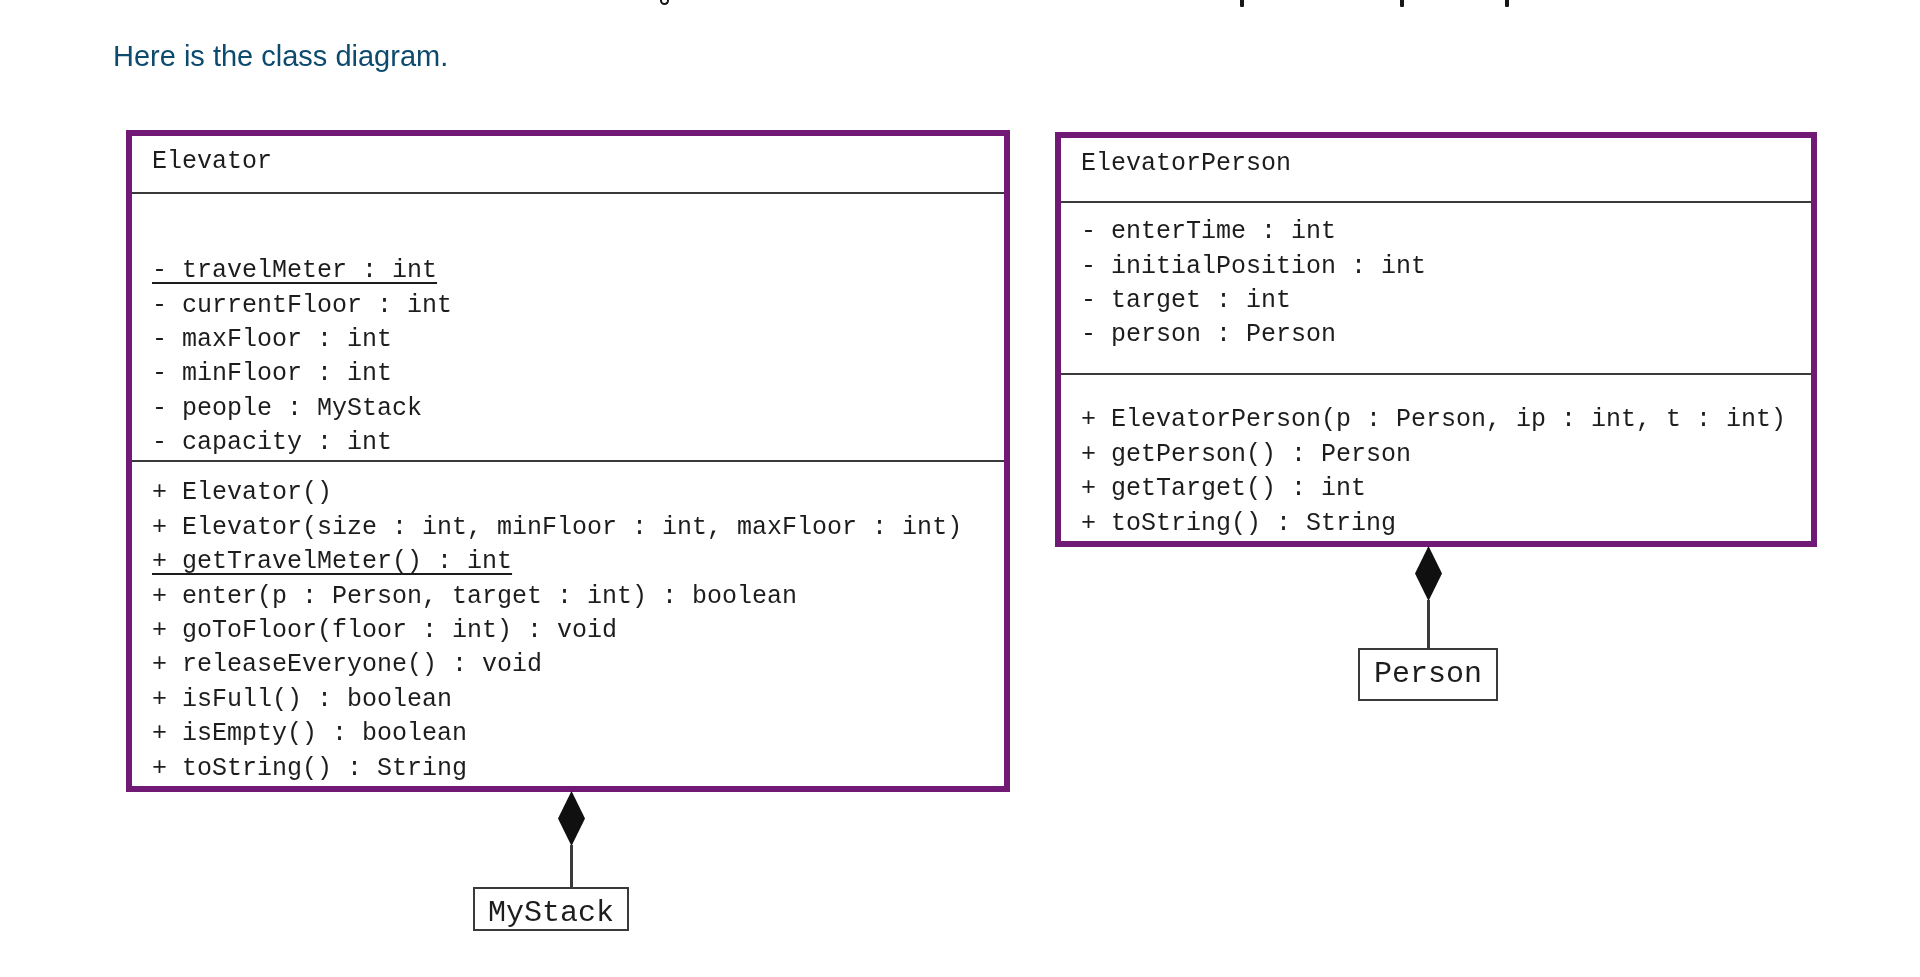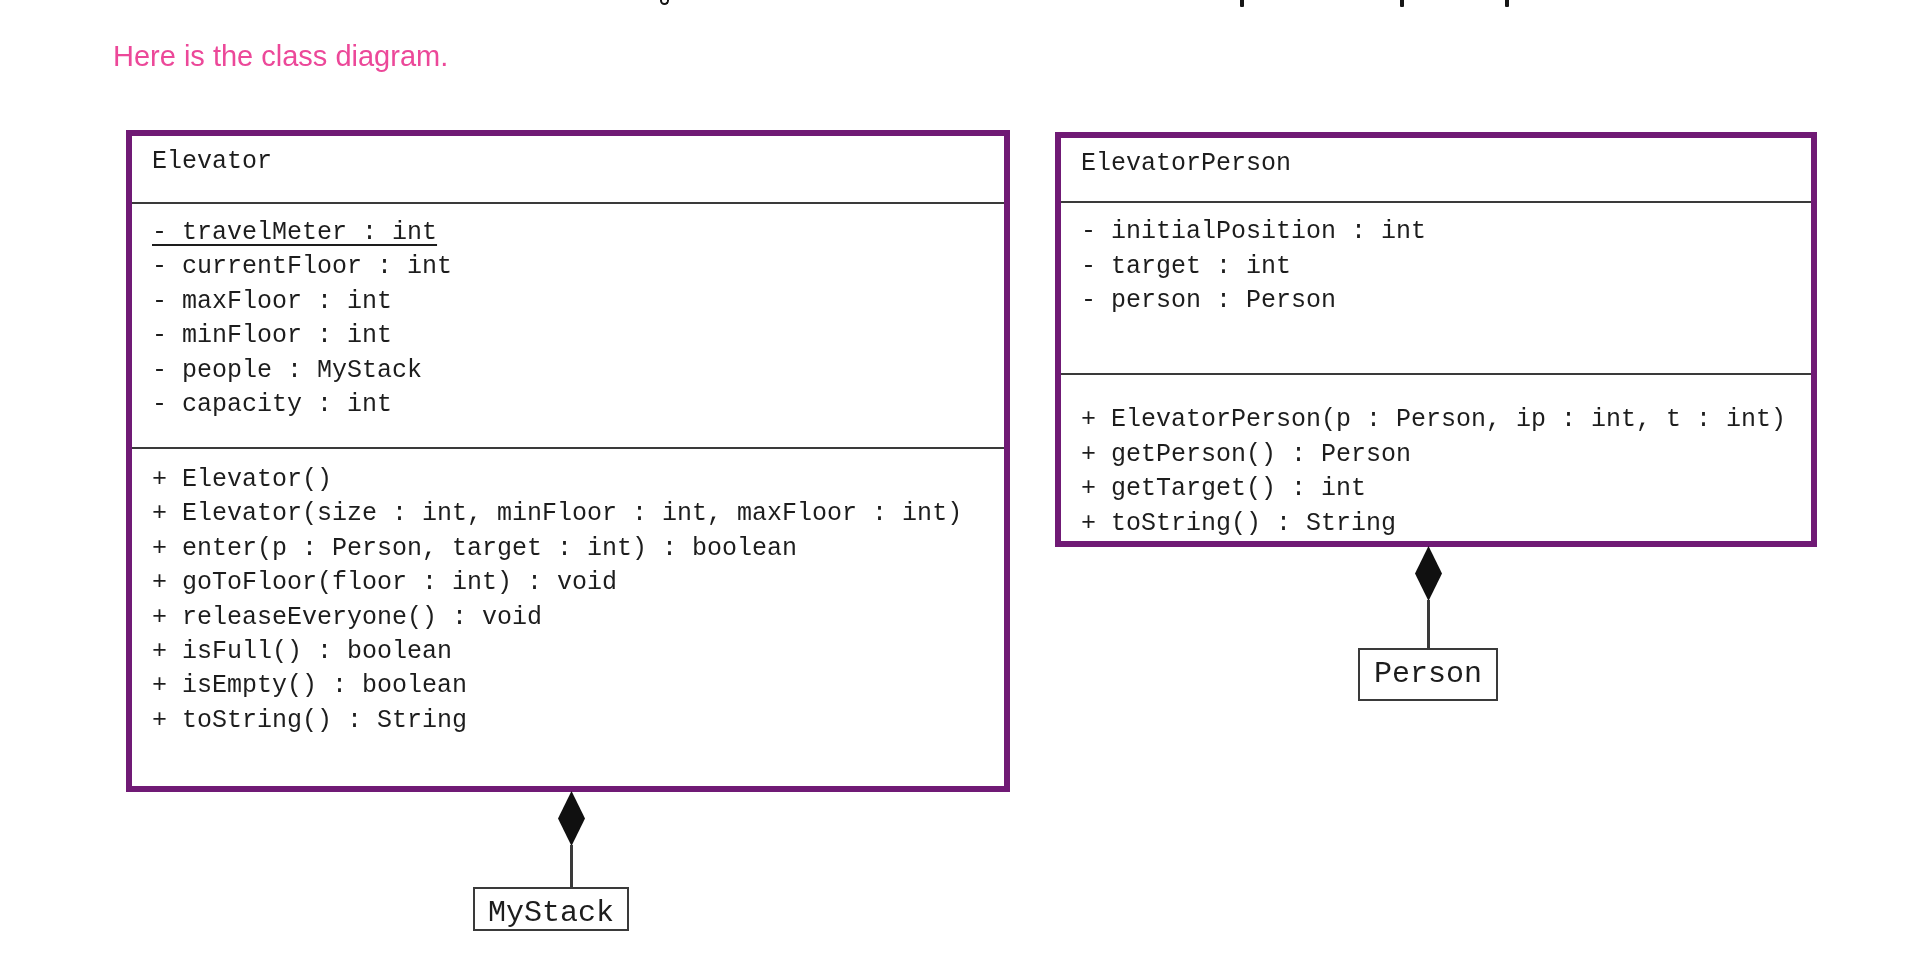--- a/index.html
+++ b/index.html
@@ -24,21 +24,21 @@
     border: 2px solid #161616; border-top: none;
     border-radius: 0 0 5px 5px;
   }
   .frag-stem { width: 4px; height: 7px; border-radius: 0 0 1px 1px; }
 
   .intro {
     position: absolute;
     left: 113px; top: 38px;
     font-family: "Liberation Sans", sans-serif;
     font-size: 29px; line-height: 36px;
-    color: #ec4899;
+    color: #0c4a6e;
     white-space: pre;
   }
 
   
   .class-box {
     position: absolute;
     display: flex; flex-direction: column;
     border: 6px solid #701a75;
     background: #ffffff;
   }
@@ -51,21 +51,21 @@
   .c-title {
     padding: 12px 0 0 20px;
     font-size: 25px; line-height: 28px;
     white-space: pre;
   }
   #box-elevator        .c-title { height: 68px; }
   #box-elevator-person .c-title { height: 66px; }
 
   .c-attrs   { padding: 12px 0 0 20px; }
   .c-methods { padding: 14px 0 0 20px; flex: 1; }
-  #box-elevator        .c-attrs { height: 245px; }
+  #box-elevator        .c-attrs { height: 245px; margin-top: 48px; }
   #box-elevator-person .c-attrs { height: 175px; }
   #box-elevator-person .c-methods { padding-top: 28px; }
 
   .row {
     height: 34.4px; line-height: 34.4px;
     font-size: 25px;
     white-space: pre;
   }
   .u {
     text-decoration: underline;
@@ -116,32 +116,34 @@
       <div class="row"><span class="u">- travelMeter : int</span></div>
       <div class="row">- currentFloor : int</div>
       <div class="row">- maxFloor : int</div>
       <div class="row">- minFloor : int</div>
       <div class="row">- people : MyStack</div>
       <div class="row">- capacity : int</div>
     </div>
     <div class="compartment c-methods">
       <div class="row">+ Elevator()</div>
       <div class="row">+ Elevator(size : int, minFloor : int, maxFloor : int)</div>
+      <div class="row"><span class="u">+ getTravelMeter() : int</span></div>
       <div class="row">+ enter(p : Person, target : int) : boolean</div>
       <div class="row">+ goToFloor(floor : int) : void</div>
       <div class="row">+ releaseEveryone() : void</div>
       <div class="row">+ isFull() : boolean</div>
       <div class="row">+ isEmpty() : boolean</div>
       <div class="row">+ toString() : String</div>
     </div>
   </div>
 
   <div class="class-box" id="box-elevator-person">
     <div class="compartment c-title">ElevatorPerson</div>
     <div class="compartment c-attrs">
+      <div class="row">- enterTime : int</div>
       <div class="row">- initialPosition : int</div>
       <div class="row">- target : int</div>
       <div class="row">- person : Person</div>
     </div>
     <div class="compartment c-methods">
       <div class="row">+ ElevatorPerson(p : Person, ip : int, t : int)</div>
       <div class="row">+ getPerson() : Person</div>
       <div class="row">+ getTarget() : int</div>
       <div class="row">+ toString() : String</div>
     </div>

